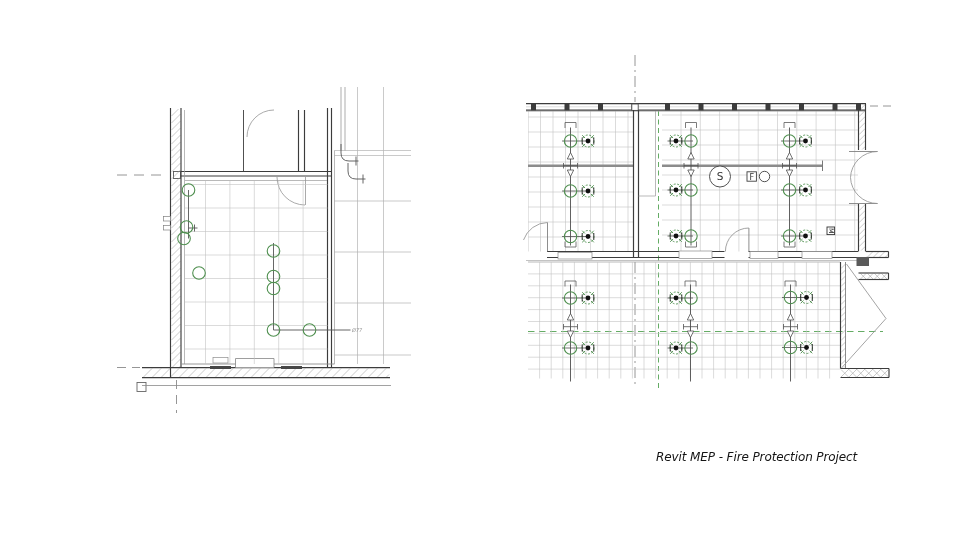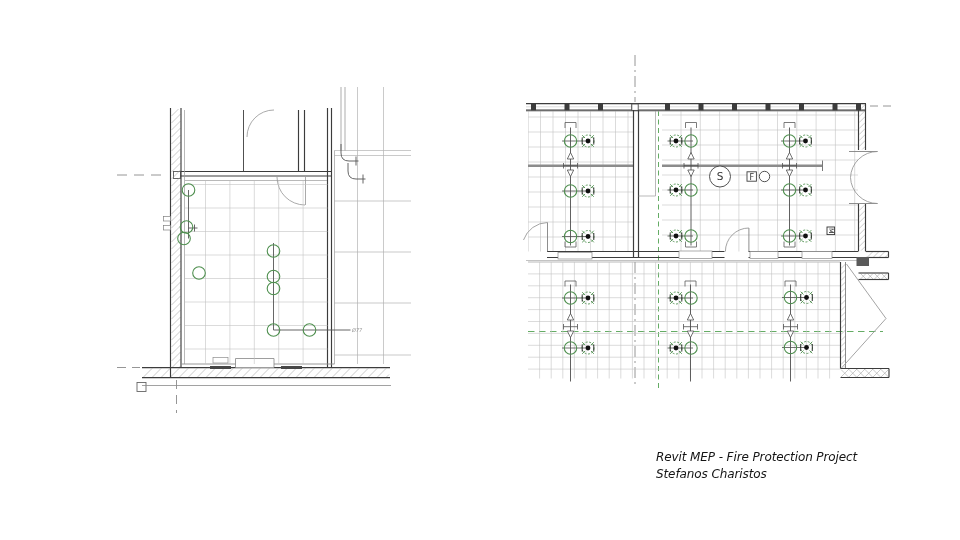--- a/index.html
+++ b/index.html
@@ -665,15 +665,14 @@
       </g>
       <g>
         <rect x="827" y="227" width="7.6" height="7.6" fill="#ffffff" stroke="#333333" stroke-width="0.9"></rect>
         <text x="830.8" y="230.8" transform="rotate(90 830.8 230.8)" text-anchor="middle" dominant-baseline="central" font-size="6.5" fill="#222222" font-family="DejaVu Sans, sans-serif">M</text>
       </g>
     </g>
   </svg>
 
   <div class="annotation">
     <div>Revit MEP - Fire Protection Project</div>
-    <div>Stefanos Charistos</div>
   </div>
 </div>
 
 </body></html>

